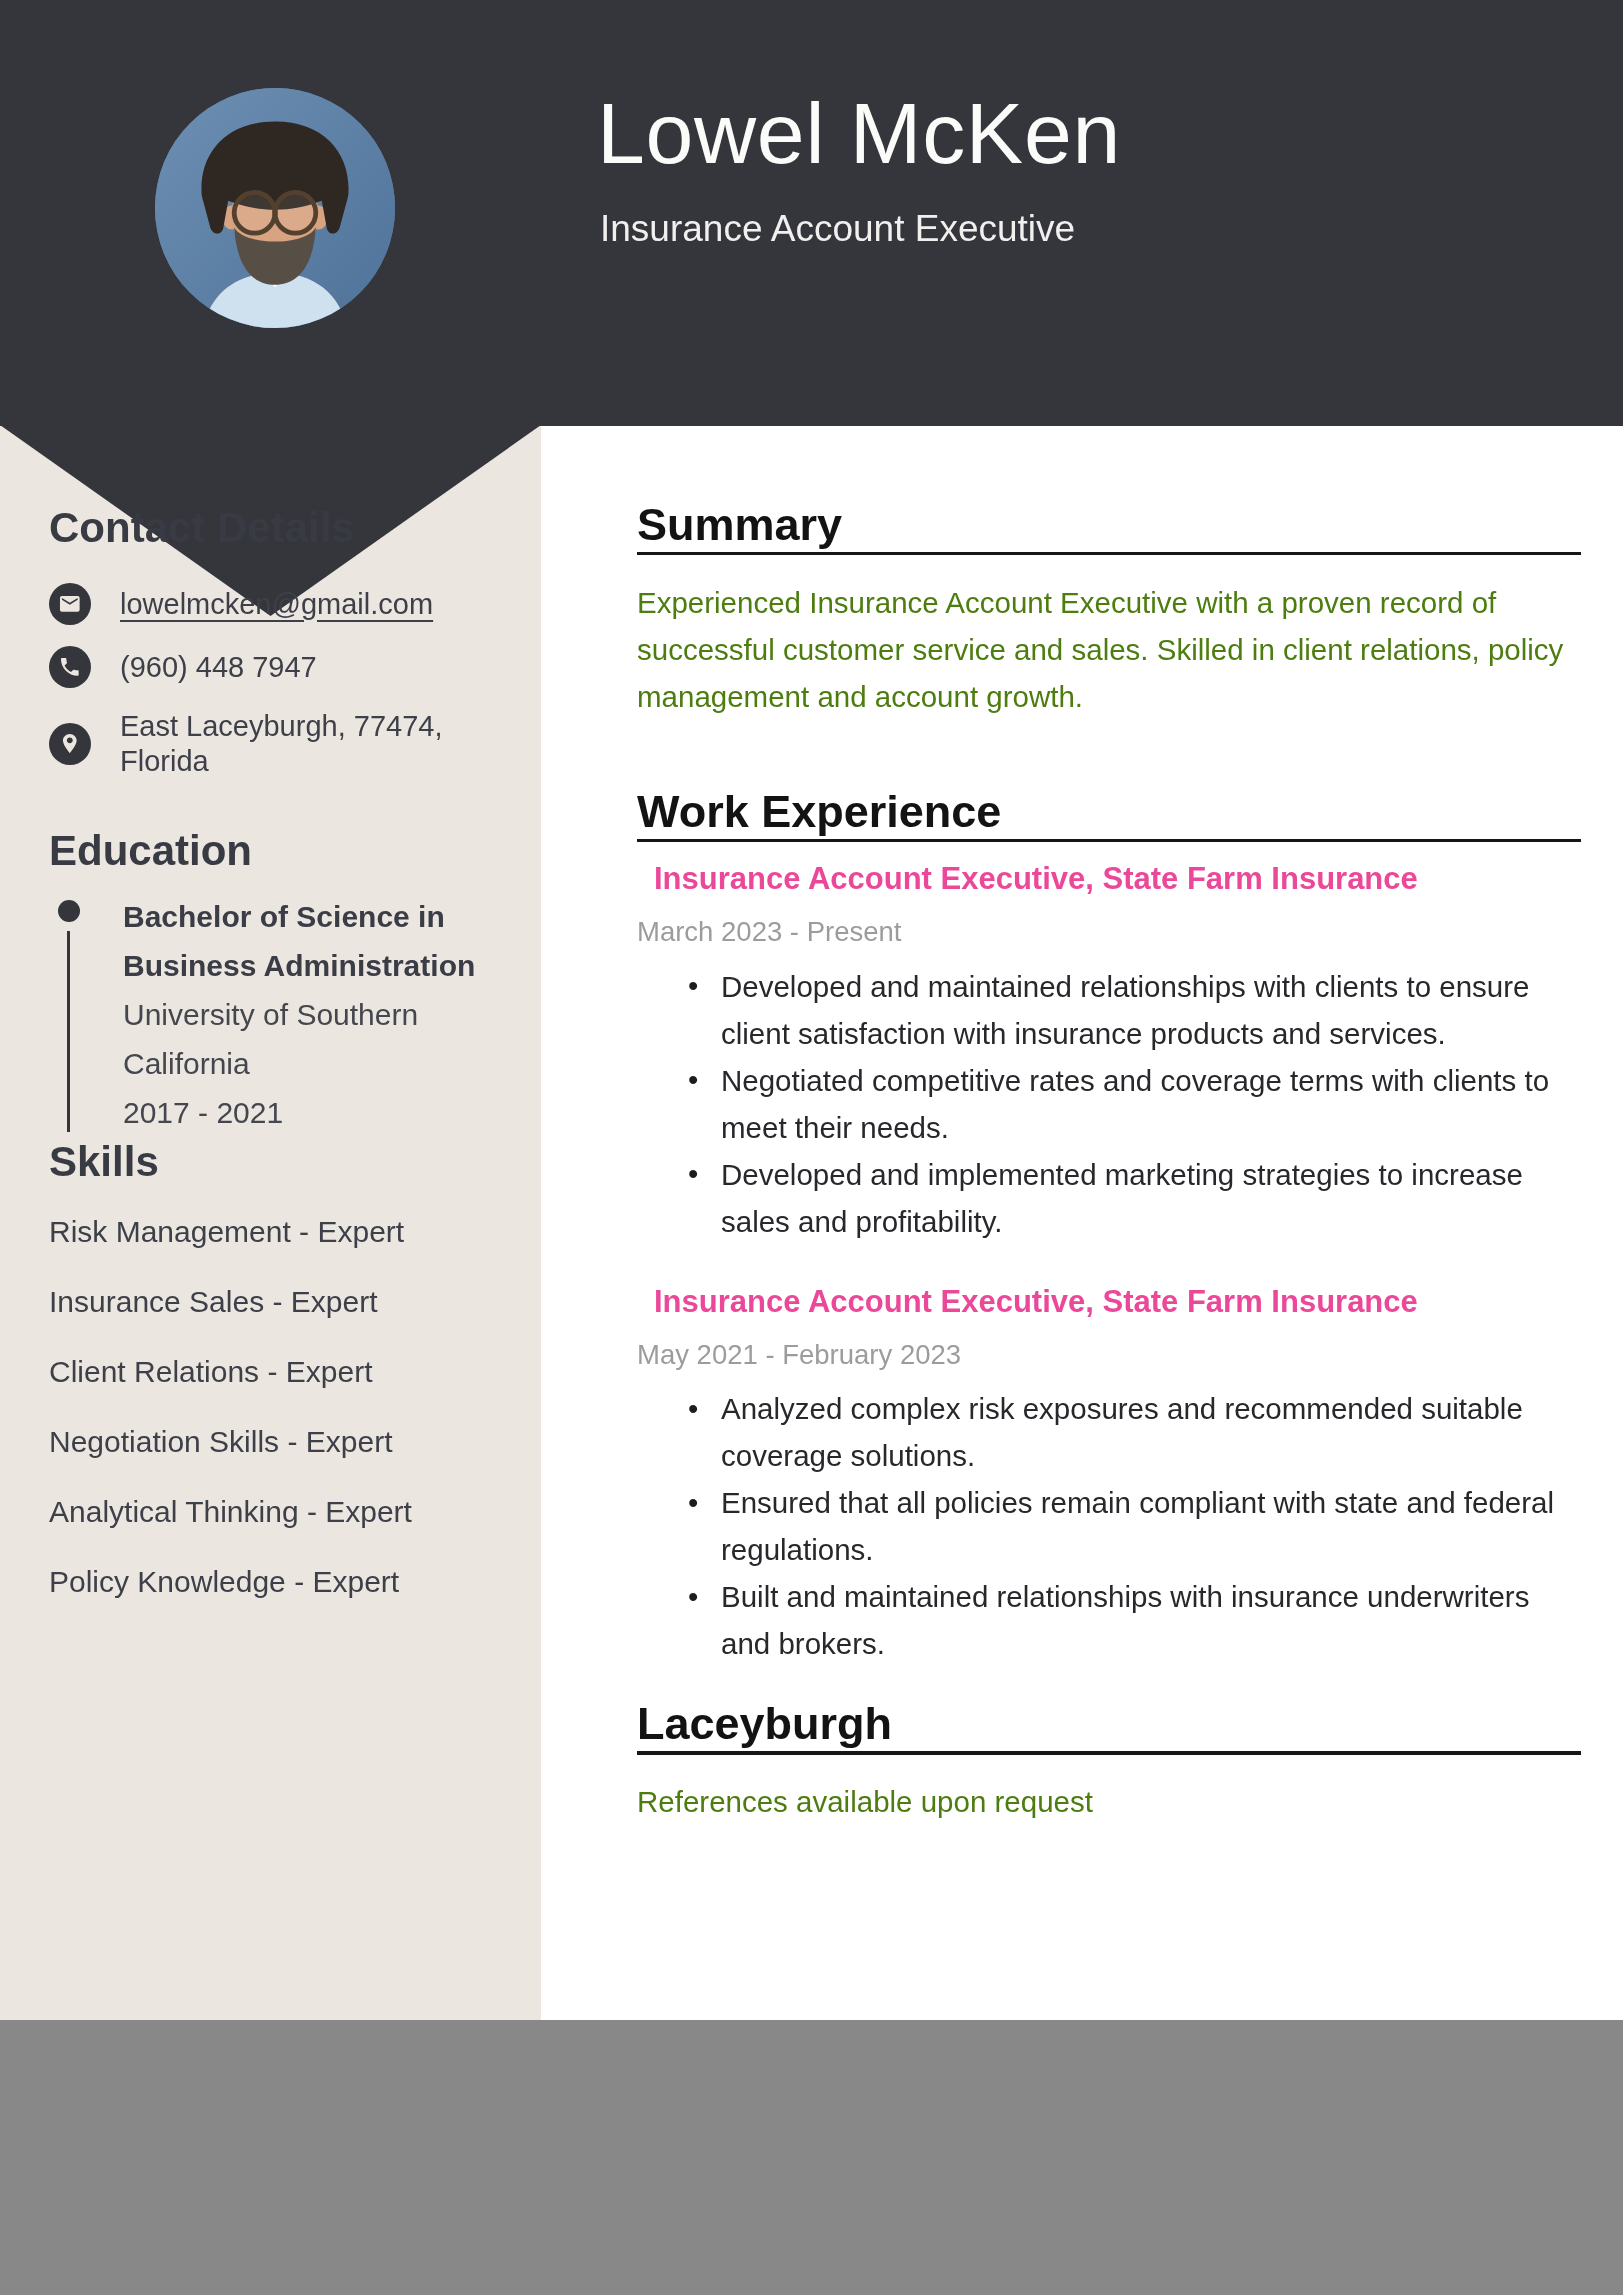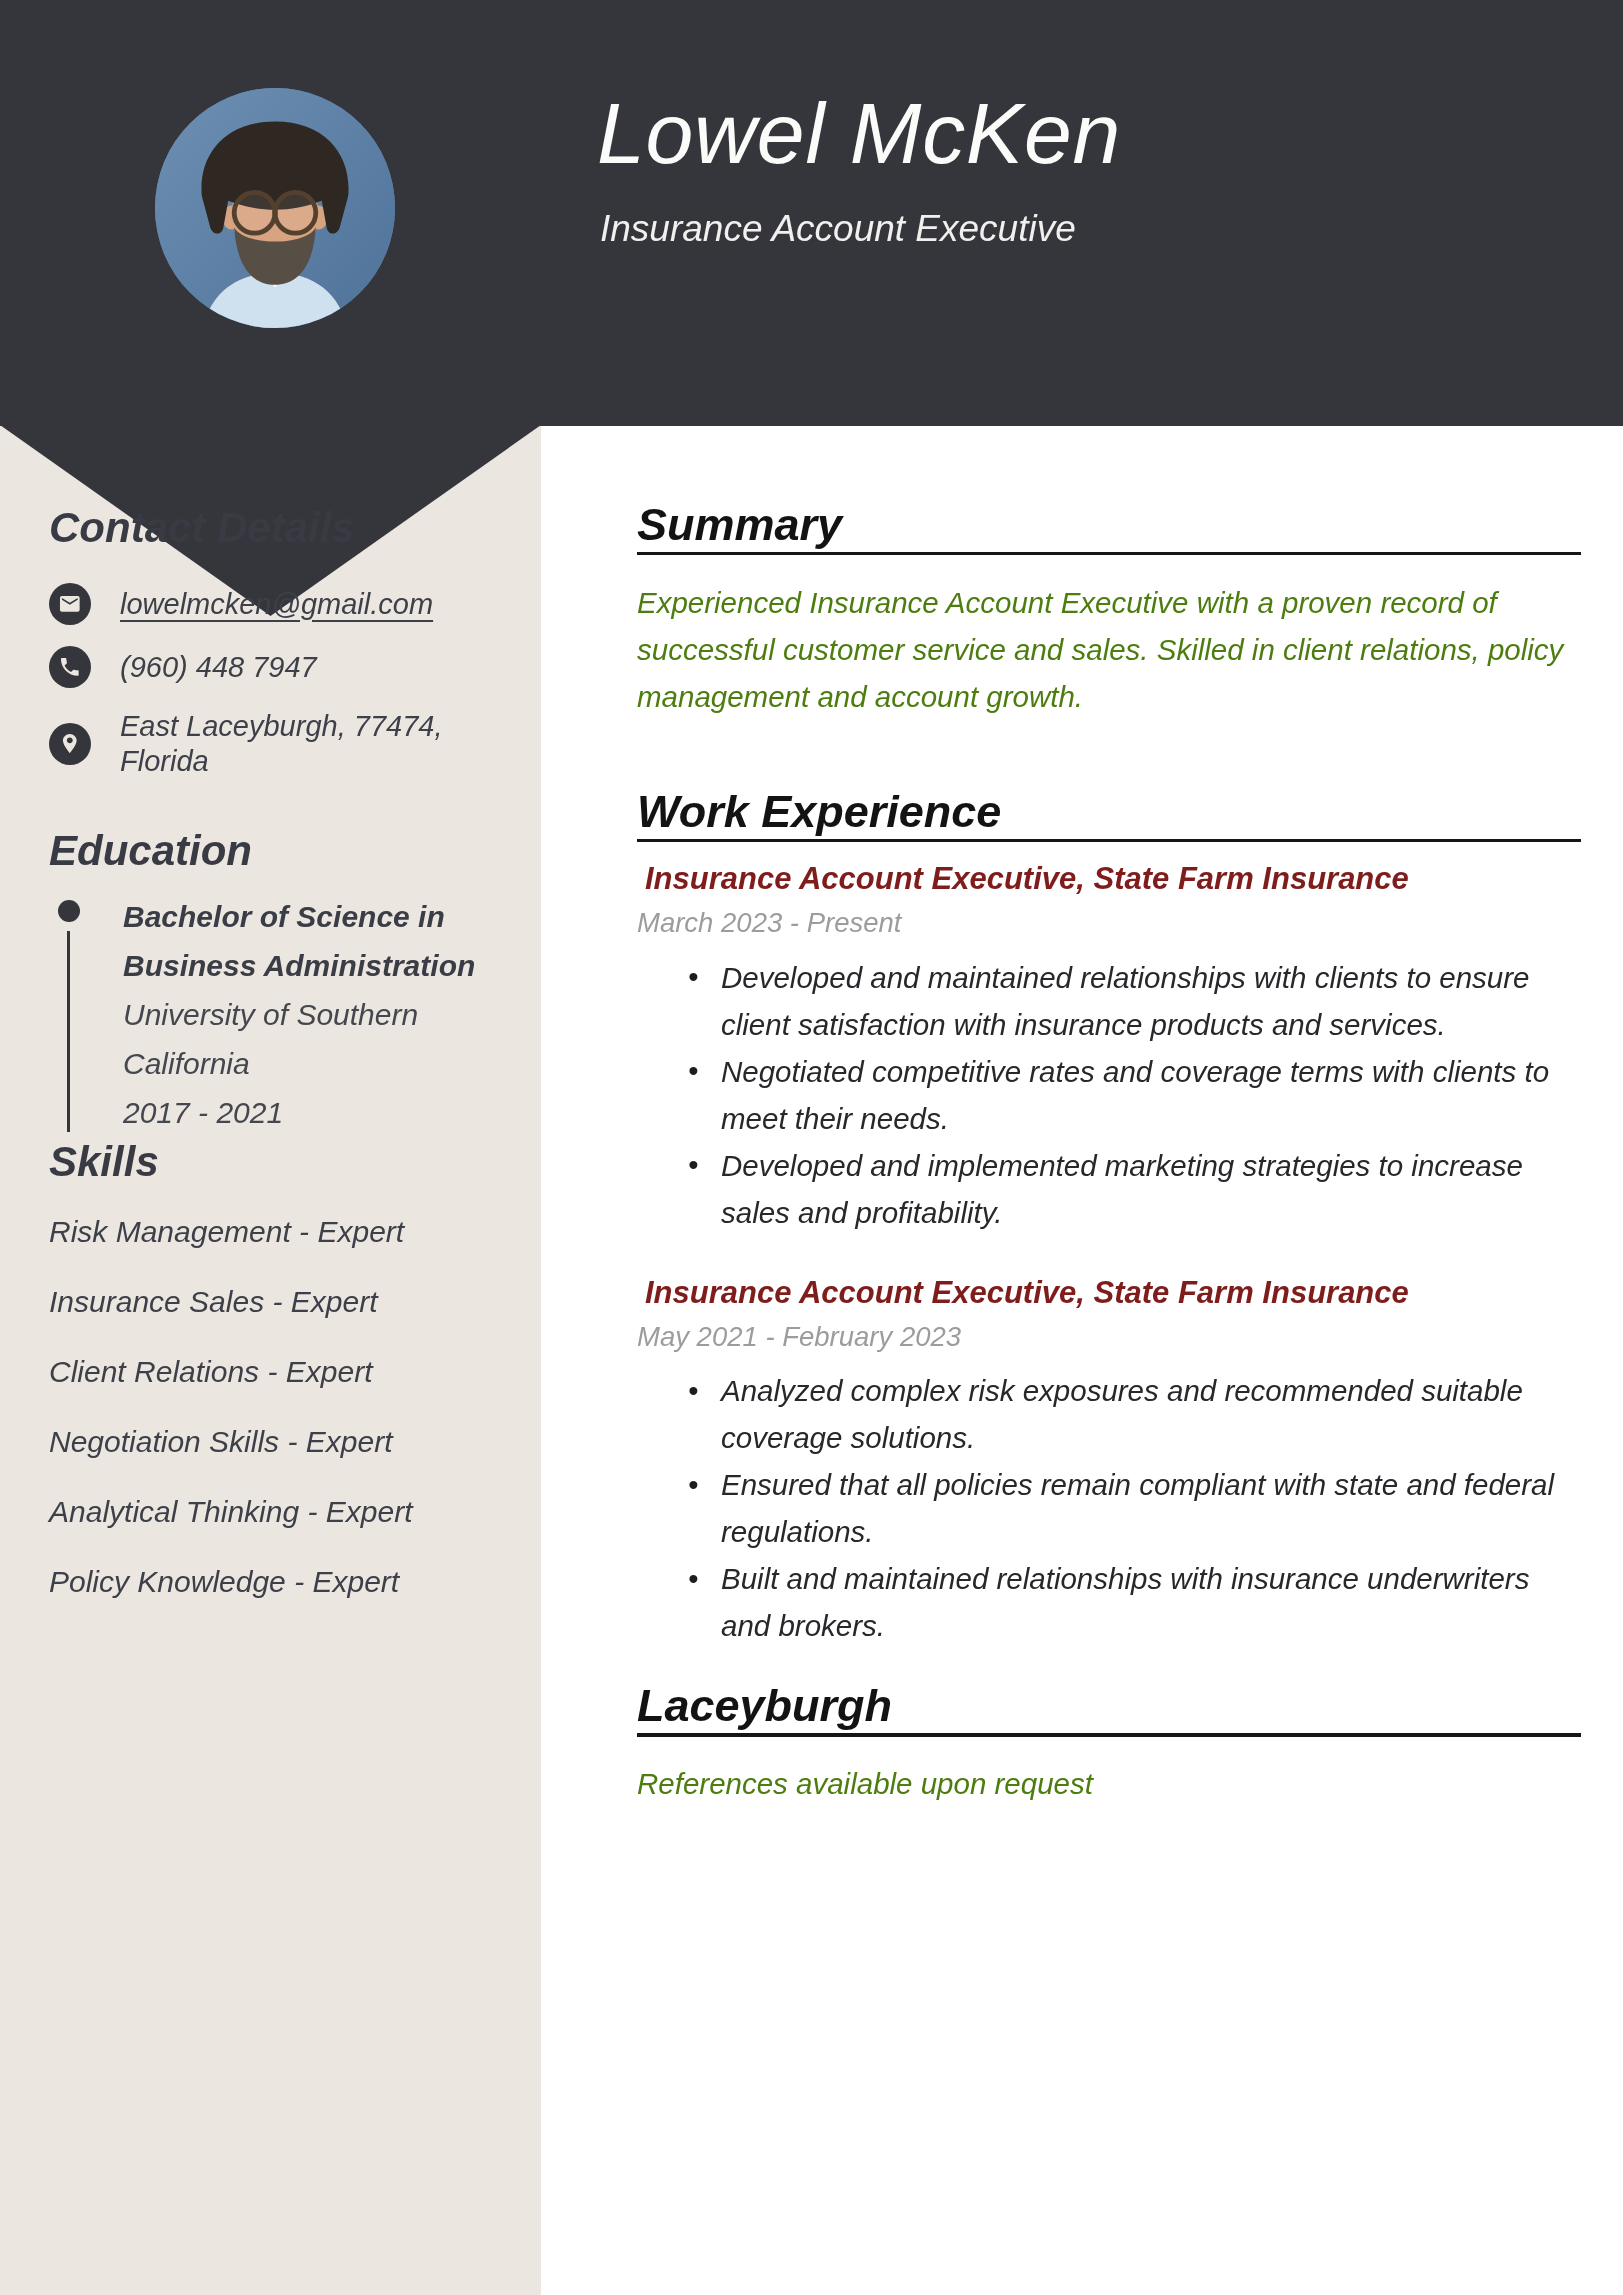--- a/index.html
+++ b/index.html
@@ -1,17 +1,17 @@
 <!DOCTYPE html>
 <html style="font-size:10.5px"><head>
 <meta charset="utf-8">
 <style>
   html,body{margin:0;padding:0;background:#888;}
-  .page{position:relative;width:1623px;height:2295px;background:#ffffff;overflow:hidden;
-        font-family:"Liberation Sans",sans-serif;font-style:italic;}
+  .page{position:relative;width:1623px;height:2020px;background:#ffffff;overflow:hidden;
+        font-family:"Liberation Sans",sans-serif;}
   
   .sidebar-bg{position:absolute;left:0;top:0;width:541px;height:2295px;background:#ece6e0;}
   .header-band{position:absolute;left:0;top:0;width:1623px;height:426px;background:#34363c;}
   .header-chevron{position:absolute;left:0;top:425px;width:541px;height:191px;background:#34363c;
         clip-path:polygon(0 0,100% 0,50% 100%);}
   
   .photo{position:absolute;left:155px;top:88px;width:240px;height:240px;border-radius:50%;
         overflow:hidden;background:#5d80a6;}
   .photo svg{display:block;width:100%;height:100%;}
   .name{position:absolute;left:597px;top:84px;margin:0;font-size:86px;font-weight:400;
@@ -40,21 +40,21 @@
   .skill{font-size:30px;line-height:31px;margin-bottom:39px;color:#3e4049;}
   
   .main{position:absolute;left:637px;top:498px;width:944px;}
   .mh{margin:0;font-size:45px;line-height:54px;font-weight:700;color:#131313;}
   .mh.we-h{margin-top:65px;}
   .mh.refs-h{margin-top:30px;}
   .rule{height:3.3px;background:#161616;}
   .body-text{margin:23.6px 0 0 0;font-size:29.5px;line-height:47px;color:#4d7c0f;}
   .job{margin-top:18.3px;}
   .job ~ .job{margin-top:38px;}
-  .job-title{margin:8px;font-size:31px;line-height:38px;font-weight:700;color:#7f1d1d;}
+  .job-title{margin:17px;font-size:31px;line-height:38px;font-weight:700;color:#ec4899;}
   .job-dates{margin-top:5.2px;font-size:27.5px;line-height:33px;color:#9c9c9c;}
   .bullets{margin:14.4px 0 0 0;padding:0 0 0 84px;list-style:none;}
   .bullets li{position:relative;font-size:29.5px;line-height:47px;color:#28282c;width:864px;}
   .bullets li::before{content:"\2022";position:absolute;left:-33px;top:-0.7px;color:#1d1d1f;}
 </style>
 </head>
 <body>
 
 <div class="page">
 

